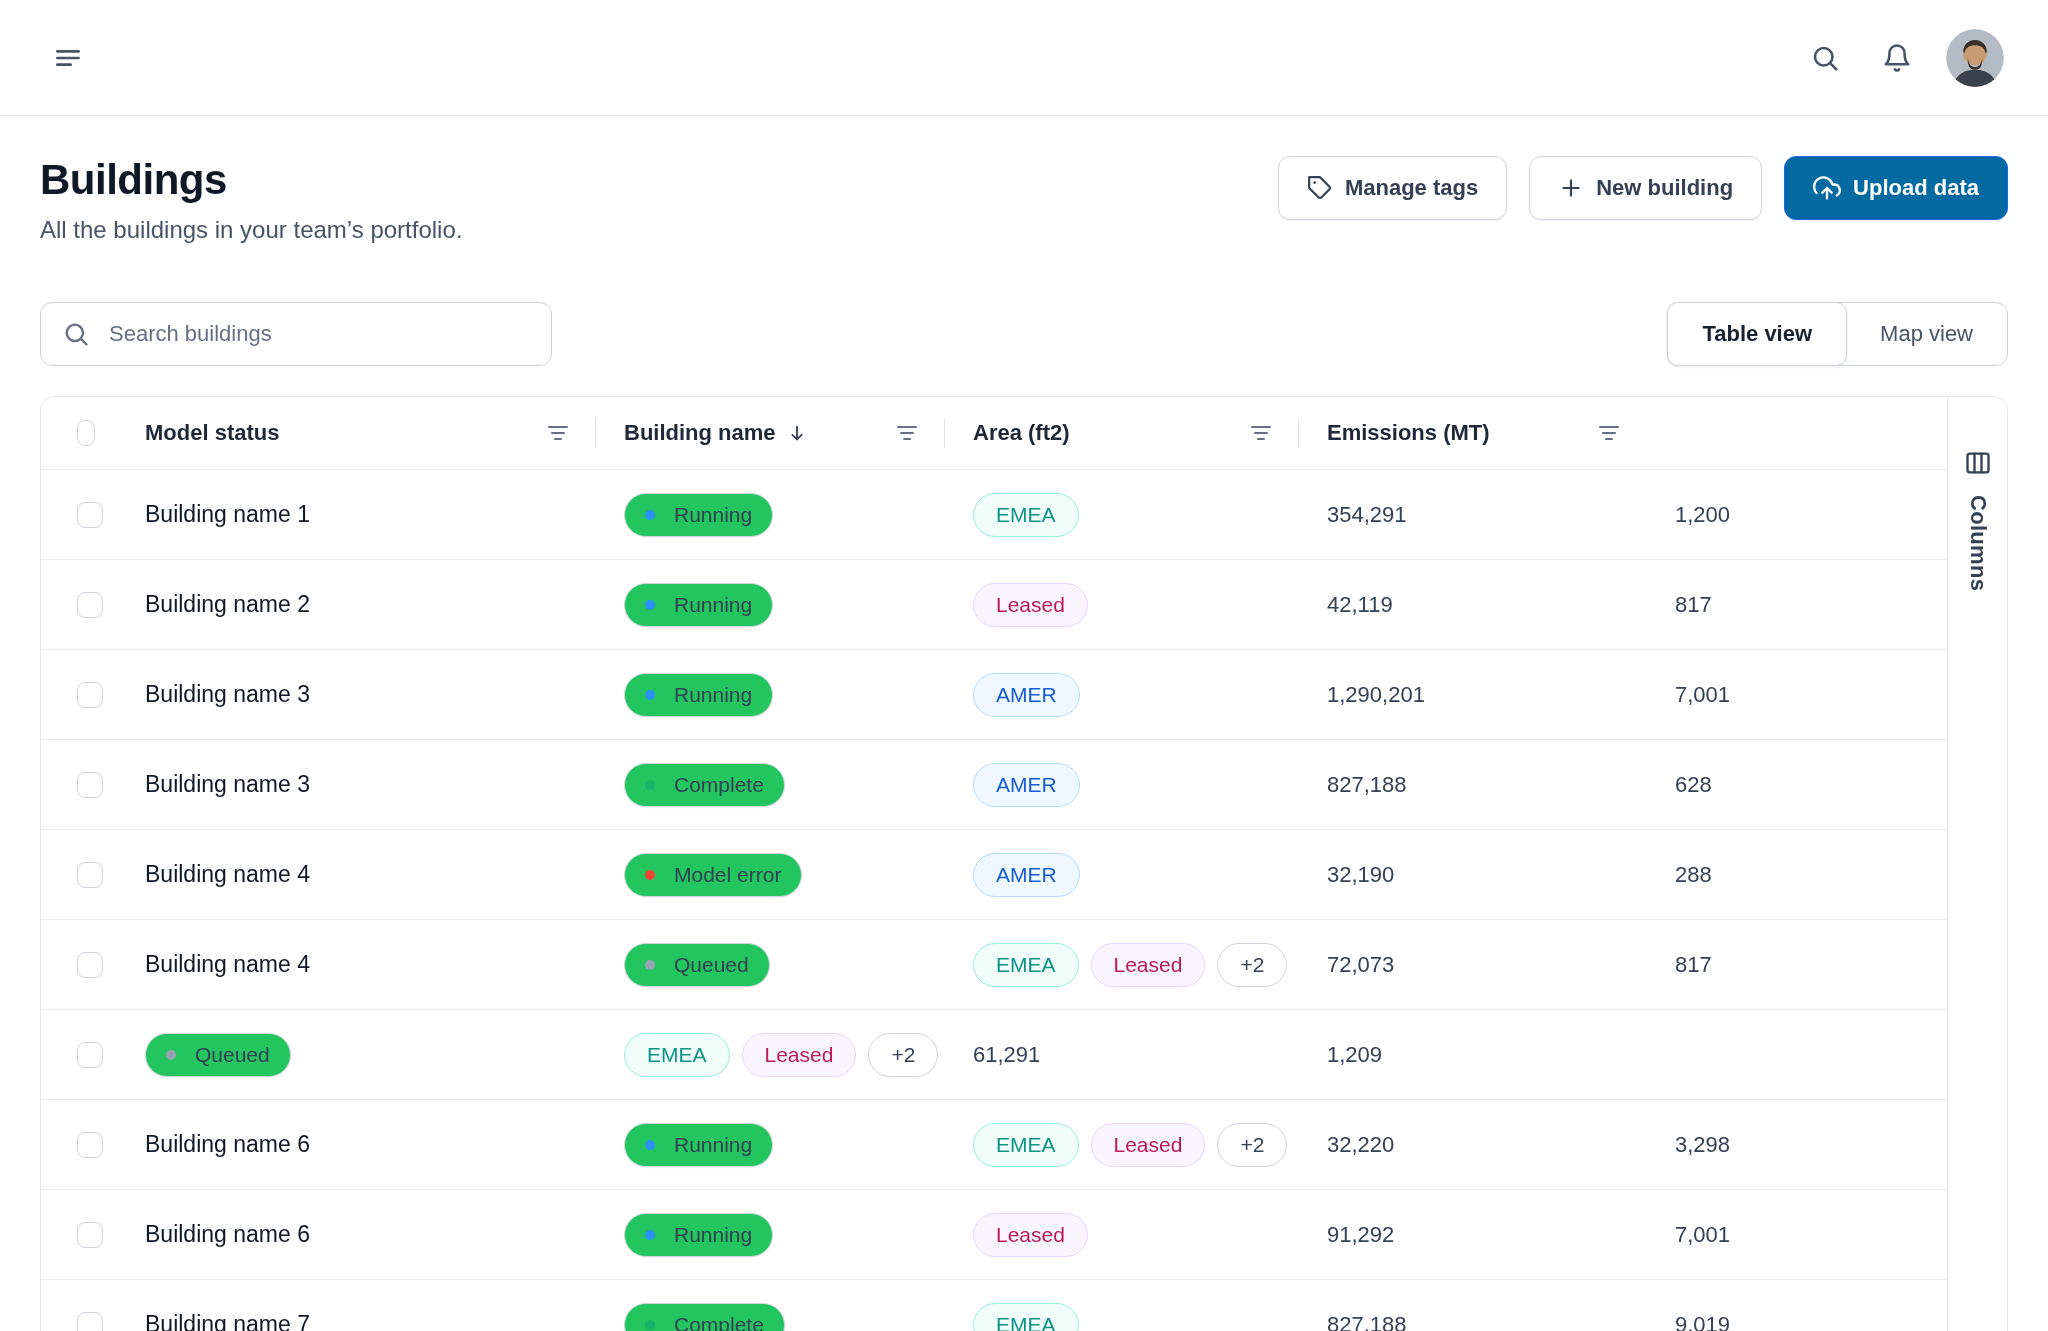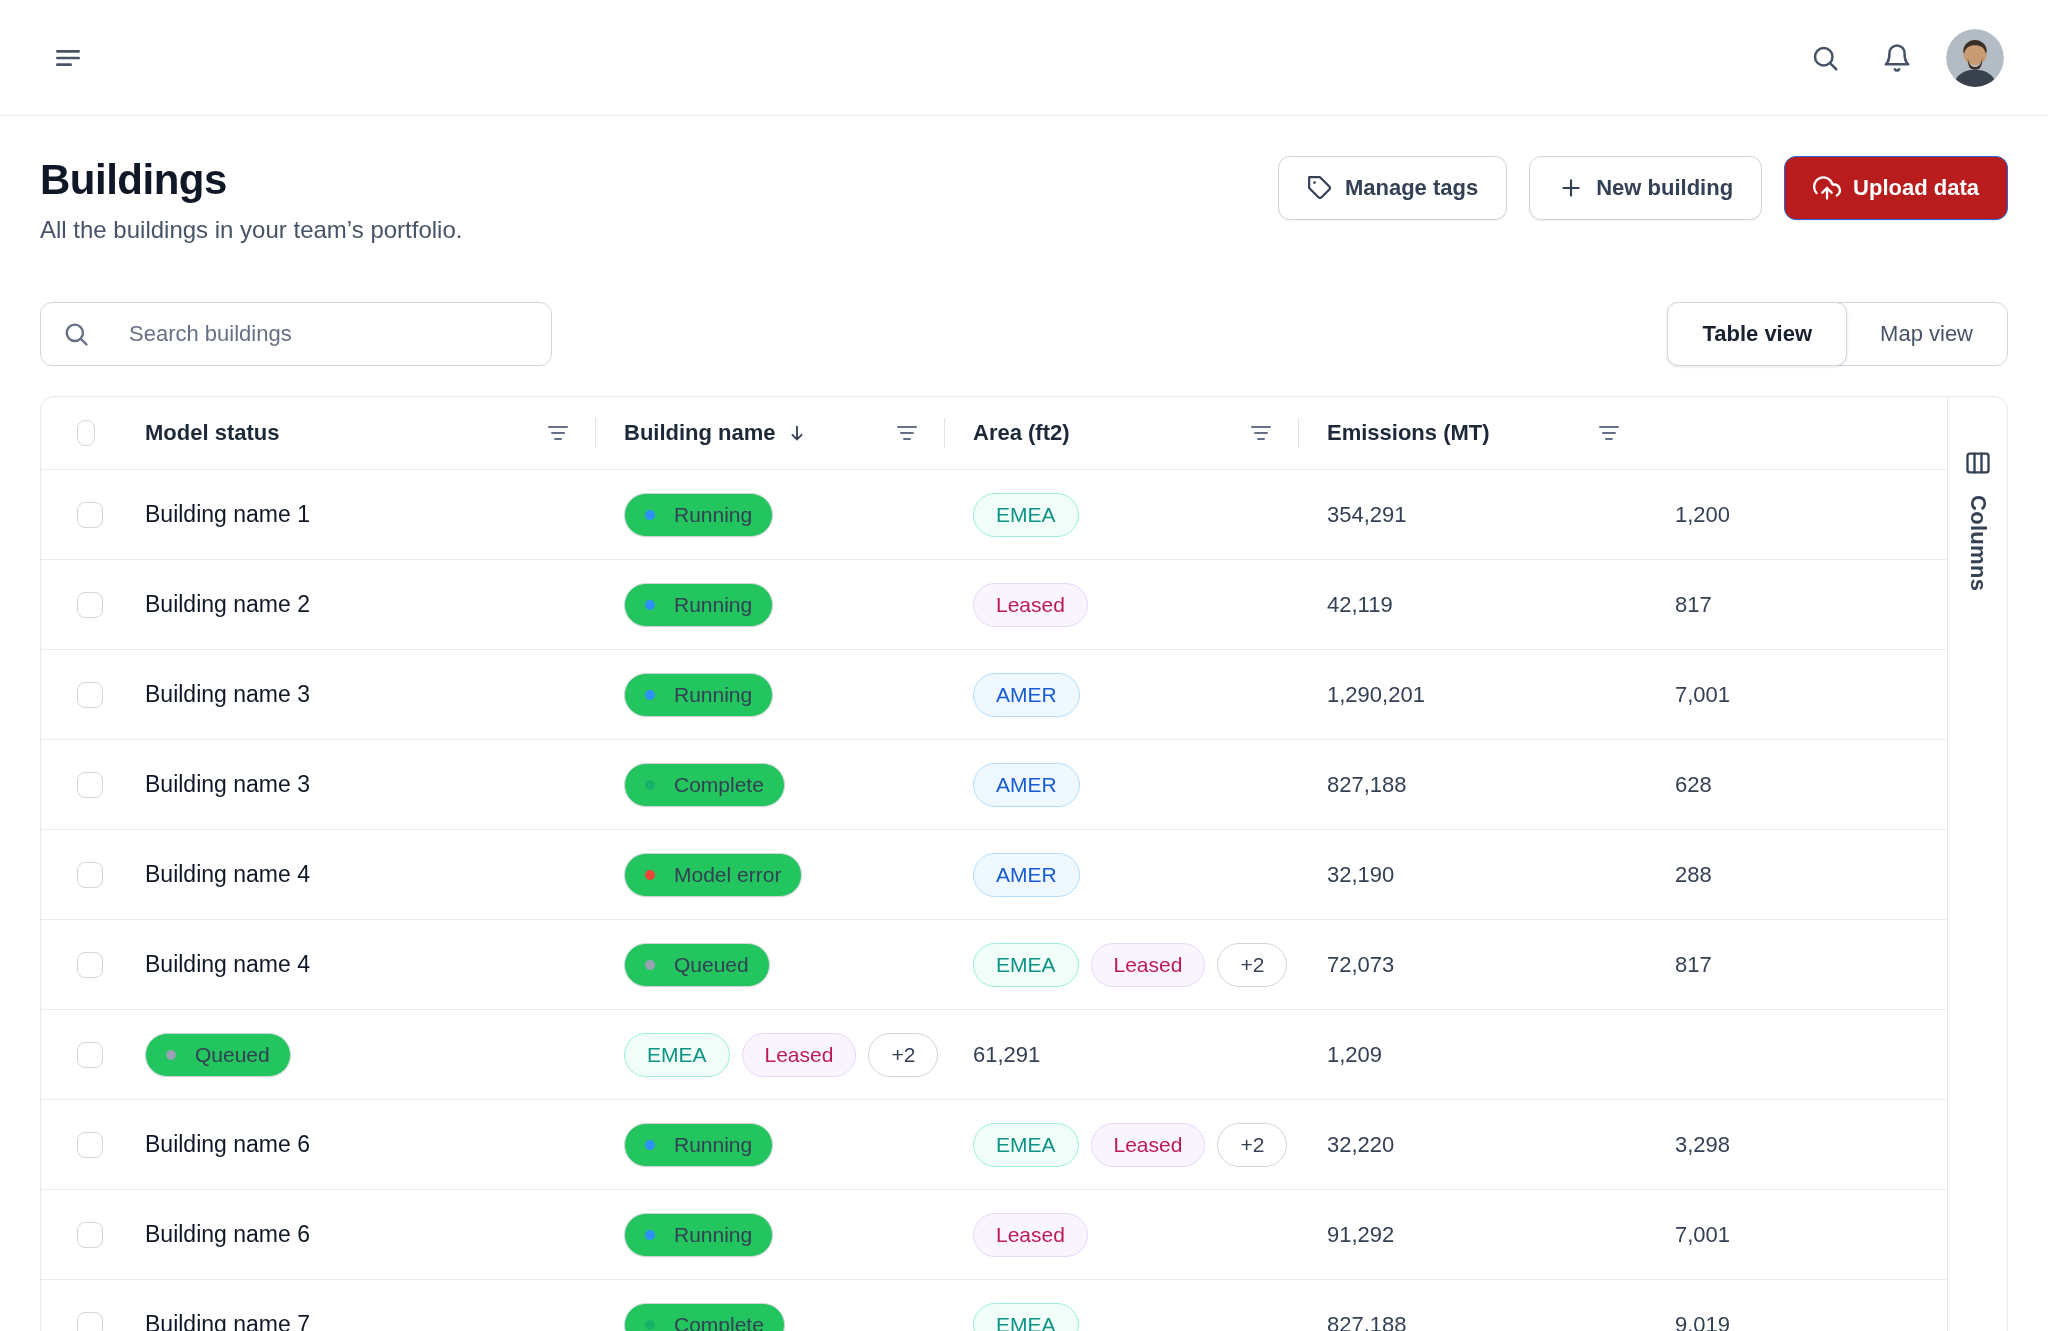--- a/index.html
+++ b/index.html
@@ -20,30 +20,30 @@
   .page-head { display:flex; justify-content:space-between; align-items:flex-start;
     margin:40px 40px 0 40px; }
   .page-title { font-size:42px; font-weight:700; letter-spacing:-0.5px; color:#101828; }
   .page-sub { margin-top:12px; font-size:24px; color:#475467; }
   .actions { display:flex; gap:22px; }
   .btn { height:64px; display:inline-flex; align-items:center; gap:12px;
     padding:0 28px; border-radius:12px; font-size:22px; font-weight:600;
     font-family:"Liberation Sans", sans-serif; cursor:pointer;
     box-shadow:0 1px 2px rgba(16,24,40,.06); }
   .btn-outline { background:#fff; border:1px solid #d0d5dd; color:#344054; }
-  .btn-primary { background:#b91c1c; border:1px solid #2563eb; color:#fff;text-align:right; }
+  .btn-primary { background:#0369a1; border:1px solid #2563eb; color:#fff;text-align:right; }
 
   
   .toolbar { display:flex; justify-content:space-between; align-items:center;
     margin:58px 40px 0 40px; }
   .search-wrap { position:relative; width:512px; height:64px; }
   .search-wrap svg { position:absolute; left:22px; top:50%; transform:translateY(-50%);
     color:#667085; }
   .search-input { width:100%; height:100%; border:1px solid #d0d5dd; border-radius:12px;
-    padding:0 20px 0 88px; font-size:22px; color:#101828; outline:none;
+    padding:0 20px 0 68px; font-size:22px; color:#101828; outline:none;
     font-family:"Liberation Sans", sans-serif; }
   .search-input::placeholder { color:#667085; }
   .seg-control { display:flex; border:1px solid #d0d5dd; border-radius:12px;
     background:#fff; height:64px; }
   .seg { display:flex; align-items:center; padding:0 34px; font-size:22px;
     background:none; border:none; cursor:pointer; font-family:"Liberation Sans", sans-serif;text-align:right; }
   .seg.active { border:1px solid #d0d5dd; border-radius:11px; margin:-1px;
     box-shadow:0 1px 3px rgba(16,24,40,.10); font-weight:600; color:#182230; background:#fff; }
   .seg.inactive { color:#475467; }
 

